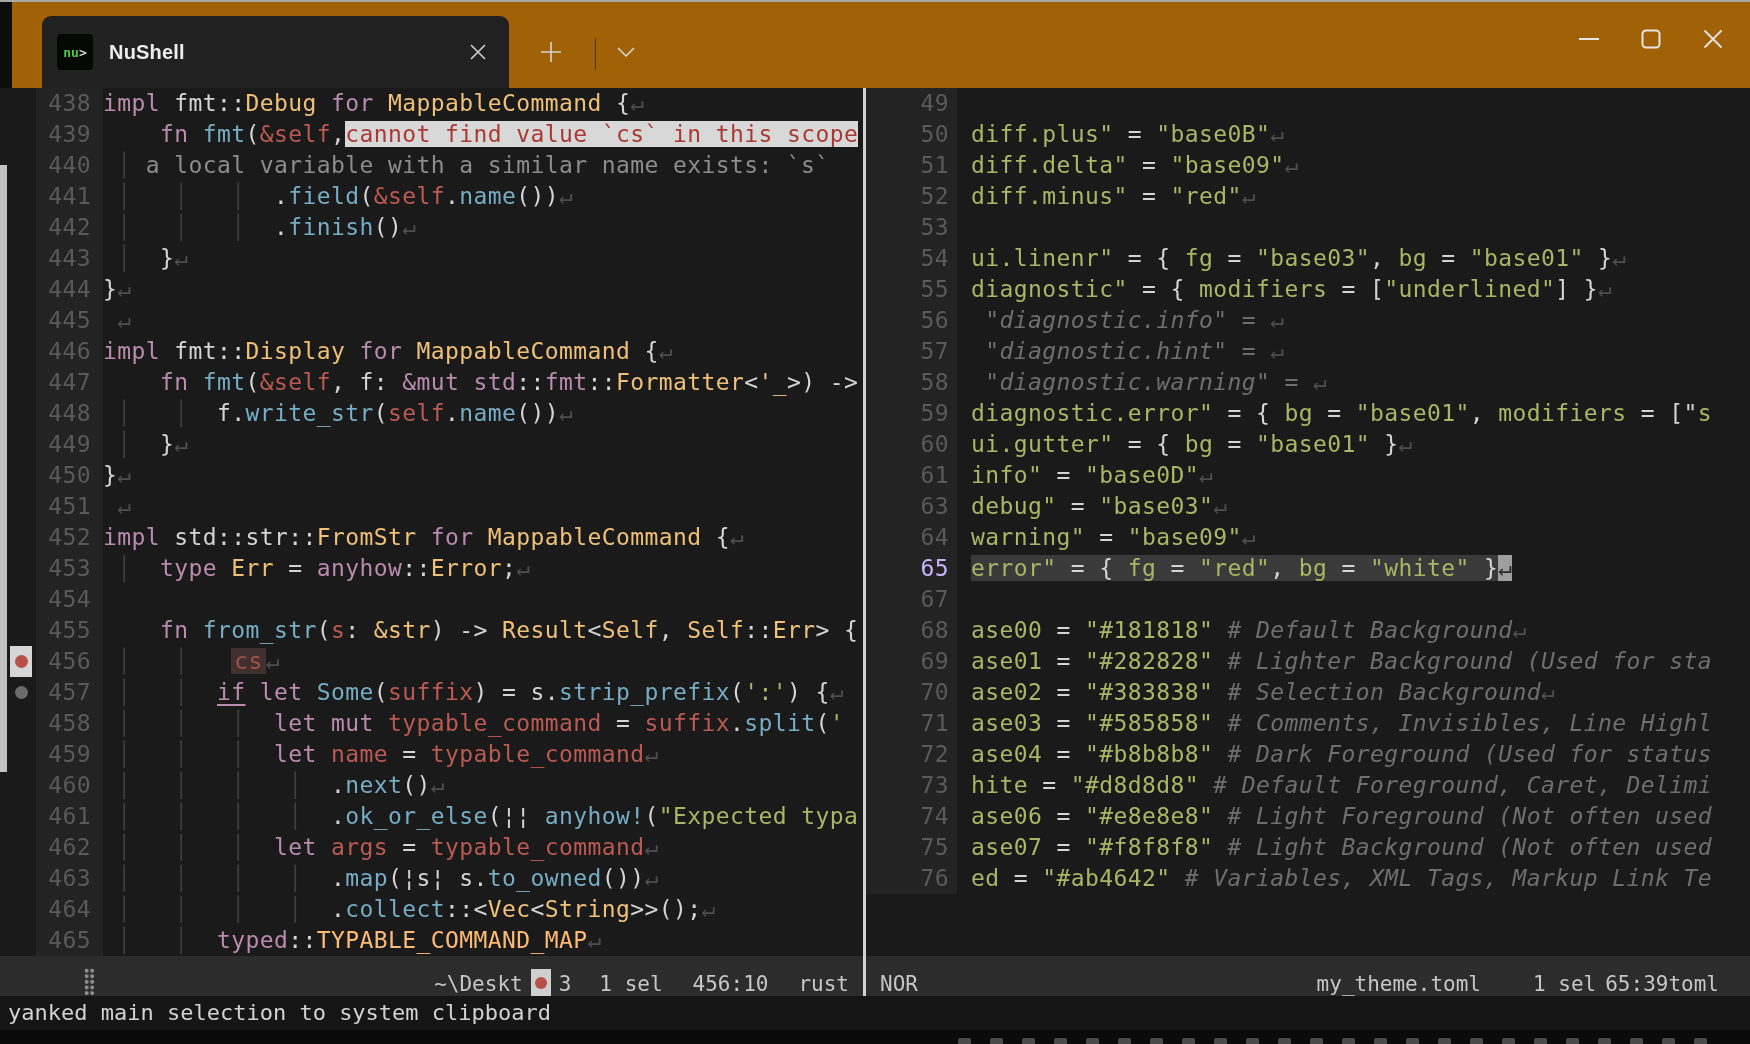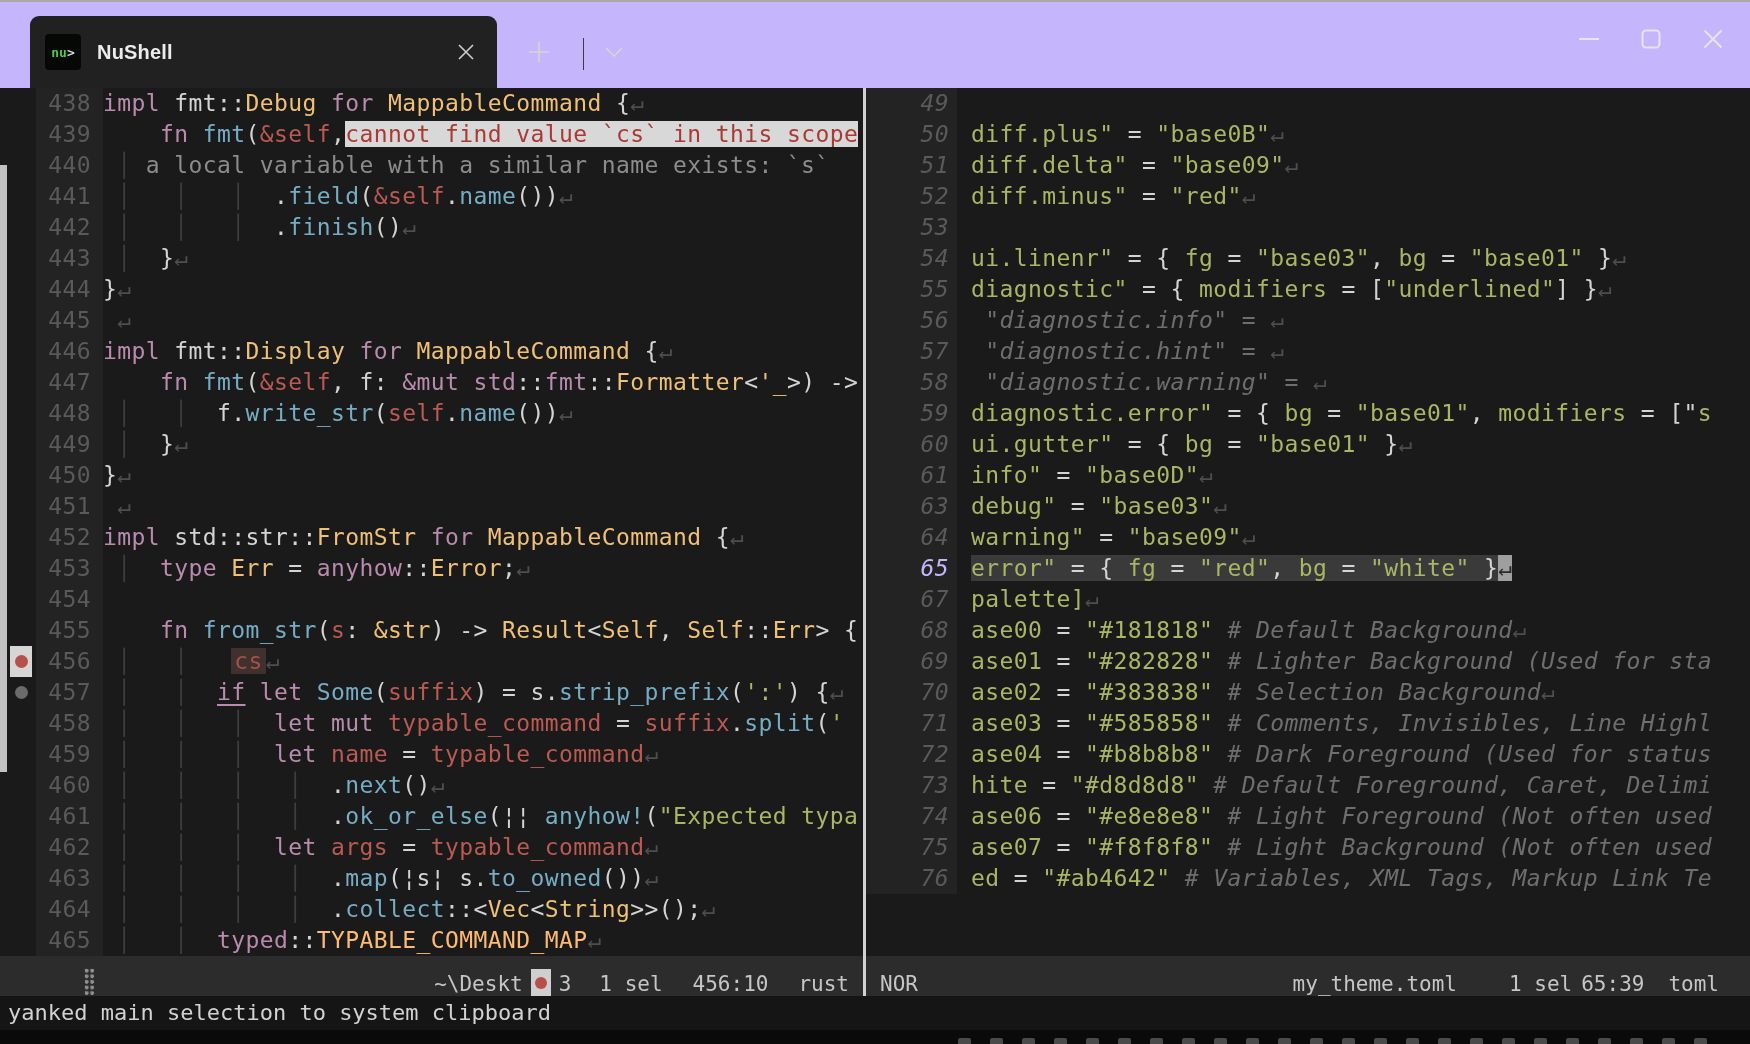--- a/index.html
+++ b/index.html
@@ -1,21 +1,21 @@
 <!DOCTYPE html>
 <html><head>
 <meta charset="utf-8">
 <style>
   * { margin:0; padding:0; box-sizing:border-box; }
   html,body { width:1750px; height:1044px; background:#0d0d0d; overflow:hidden; position:relative;
               font-family:"Liberation Sans", sans-serif; }
 
   
   .top-edge { position:absolute; top:0; left:0; right:0; height:2px; background:#a8a8a8; }
-  .titlebar { position:absolute; top:2px; left:0; right:0; height:86px; background:#c4b5fd;
+  .titlebar { position:absolute; top:2px; left:12px; right:0; height:86px; background:#a16207;
               display:flex; align-items:flex-end; }
   .tab { margin-left:30px; width:467px; height:72px; background:#212121; border-radius:9px 9px 0 0;
          display:flex; align-items:center; }
   .tab-icon { margin-left:15px; width:36px; height:36px; background:#050805; border-radius:4px;
               display:flex; align-items:center; justify-content:center;
               font-family:"DejaVu Sans Mono", monospace; font-size:13px; font-weight:bold; }
   .tab-icon .nu { color:#53c94a; } .tab-icon .gt { color:#d8d8d8; }
   .tab-title { margin-left:16px; flex:1; color:#ececec; font-size:20px; font-weight:bold; letter-spacing:.2px; }
   .tab-close { margin-right:16px; width:30px; height:30px; display:flex; align-items:center; justify-content:center; }
   .tb-btn { height:72px; display:flex; align-items:center; justify-content:center; }
@@ -35,21 +35,21 @@
   .row { height:31px; display:flex; white-space:pre; font-family:"DejaVu Sans Mono", monospace;
          font-size:23px; line-height:31px; letter-spacing:0.4px; }
   .markcol { width:36px; display:flex; align-items:center; flex:none; }
   .mark-cell { width:22px; height:31px; margin-left:10px; display:flex; align-items:center; justify-content:center; }
   .mark-cell.err { background:#d6d6d6; }
   .dot { width:13px; height:13px; border-radius:50%; }
   .dot.err { background:#b8504a; } .dot.warn { background:#6b6b6b; }
 
   .numcol { flex:none; background:#232323; color:#5a5a5a; text-align:right; }
   .pane-left .numcol  { width:67px; padding-right:12px; }
-  .pane-right .numcol { width:91px; padding-right:8px;font-style:italic; }
+  .pane-right .numcol { width:91px; padding-right:8px; }
   .numcol.cur { color:#c4b5fd; }
   .gut-pad { width:14px; flex:none; }
   .code { flex:1; overflow:hidden; }
 
   
   .tk-def { color:#d4d4d4; }
   .tk-kw  { color:#ba8baf; }
   .tk-kwu { color:#ba8baf; text-decoration:underline; text-underline-offset:4px; }
   .tk-ty  { color:#efc078; }
   .tk-fn  { color:#76adc5; }
@@ -73,21 +73,21 @@
   .sl-left { width:863px; padding-right:14px; }
   .sl-sep { width:3px; background:#d2d2d2; }
   .sl-right { flex:1; padding-right:31px; }
   .spacer { flex:1; }
   .drag-dots { width:11px; height:28px; margin-left:84px;
                background-image:radial-gradient(circle at 2.6px 2.6px,#8f8f8f 1.7px,transparent 2.2px);
                background-size:5.5px 5.6px; }
   .sl-errcell { width:20px; height:27px; margin-left:8px; background:#cfcfcf;
                 display:flex; align-items:center; justify-content:center; }
   .sl-errcell .dot { width:12px; height:12px; }
-  .ml8{margin-left:8px;} .ml14{margin-left:14px;} .ml24{margin-left:24px;} .ml26{margin-left:9px;}
+  .ml8{margin-left:8px;} .ml14{margin-left:14px;} .ml24{} .ml26{margin-left:9px;}
   .ml28{margin-left:28px;} .ml30{margin-left:30px;} .ml52{margin-left:52px;}
 
   
   .msgline { position:absolute; top:996px; left:0; width:1750px; height:34px; background:#151515;
              color:#d2d2d2; font-family:"DejaVu Sans Mono", monospace; font-size:22px;
              line-height:34px; padding-left:8px; white-space:pre; }
   .bottom-strip { position:absolute; top:1030px; left:0; width:1750px; height:14px; background:#0a0a0a; }
   .ticks { position:absolute; left:958px; bottom:0; height:12px; display:flex; align-items:flex-end; gap:19px; }
   .tick { width:13px; height:6px; background:#4a4a4a; border-radius:2px 2px 0 0; }
 
@@ -186,21 +186,21 @@
       <div class="row"><div class="numcol">55</div><div class="gut-pad"></div><div class="code"><span class="tk-g">diagnostic"</span><span class="tk-def"> = { </span><span class="tk-g">modifiers</span><span class="tk-def"> = [</span><span class="tk-g">"underlined"</span><span class="tk-def">] }</span><span class="tk-nl">↵</span></div></div>
       <div class="row"><div class="numcol">56</div><div class="gut-pad"></div><div class="code"><span class="tk-com"> "diagnostic.info" = </span><span class="tk-nl">↵</span></div></div>
       <div class="row"><div class="numcol">57</div><div class="gut-pad"></div><div class="code"><span class="tk-com"> "diagnostic.hint" = </span><span class="tk-nl">↵</span></div></div>
       <div class="row"><div class="numcol">58</div><div class="gut-pad"></div><div class="code"><span class="tk-com"> "diagnostic.warning" = </span><span class="tk-nl">↵</span></div></div>
       <div class="row"><div class="numcol">59</div><div class="gut-pad"></div><div class="code"><span class="tk-g">diagnostic.error"</span><span class="tk-def"> = { </span><span class="tk-g">bg</span><span class="tk-def"> = </span><span class="tk-g">"base01"</span><span class="tk-def">, </span><span class="tk-g">modifiers</span><span class="tk-def"> = ["</span><span class="tk-g">s</span></div></div>
       <div class="row"><div class="numcol">60</div><div class="gut-pad"></div><div class="code"><span class="tk-g">ui.gutter"</span><span class="tk-def"> = { </span><span class="tk-g">bg</span><span class="tk-def"> = </span><span class="tk-g">"base01"</span><span class="tk-def"> }</span><span class="tk-nl">↵</span></div></div>
       <div class="row"><div class="numcol">61</div><div class="gut-pad"></div><div class="code"><span class="tk-g">info"</span><span class="tk-def"> = </span><span class="tk-g">"base0D"</span><span class="tk-nl">↵</span></div></div>
       <div class="row"><div class="numcol">63</div><div class="gut-pad"></div><div class="code"><span class="tk-g">debug"</span><span class="tk-def"> = </span><span class="tk-g">"base03"</span><span class="tk-nl">↵</span></div></div>
       <div class="row"><div class="numcol">64</div><div class="gut-pad"></div><div class="code"><span class="tk-g">warning"</span><span class="tk-def"> = </span><span class="tk-g">"base09"</span><span class="tk-nl">↵</span></div></div>
       <div class="row"><div class="numcol cur">65</div><div class="gut-pad"></div><div class="code"><span class="tk-g tk-sel">error"</span><span class="tk-def tk-sel"> = { </span><span class="tk-g tk-sel">fg</span><span class="tk-def tk-sel"> = </span><span class="tk-g tk-sel">"red"</span><span class="tk-def tk-sel">, </span><span class="tk-g tk-sel">bg</span><span class="tk-def tk-sel"> = </span><span class="tk-g tk-sel">"white"</span><span class="tk-def tk-sel"> }</span><span class="tk-cursor">↵</span></div></div>
-      <div class="row"><div class="numcol">67</div><div class="gut-pad"></div><div class="code"><span class="tk-g">palette]</span><span class="tk-nl">↵</span></div></div>
+      <div class="row"><div class="numcol">67</div><div class="gut-pad"></div></div>
       <div class="row"><div class="numcol">68</div><div class="gut-pad"></div><div class="code"><span class="tk-g">ase00</span><span class="tk-def"> = </span><span class="tk-g">"#181818"</span><span class="tk-com"> # Default Background</span><span class="tk-nl">↵</span></div></div>
       <div class="row"><div class="numcol">69</div><div class="gut-pad"></div><div class="code"><span class="tk-g">ase01</span><span class="tk-def"> = </span><span class="tk-g">"#282828"</span><span class="tk-com"> # Lighter Background (Used for sta</span></div></div>
       <div class="row"><div class="numcol">70</div><div class="gut-pad"></div><div class="code"><span class="tk-g">ase02</span><span class="tk-def"> = </span><span class="tk-g">"#383838"</span><span class="tk-com"> # Selection Background</span><span class="tk-nl">↵</span></div></div>
       <div class="row"><div class="numcol">71</div><div class="gut-pad"></div><div class="code"><span class="tk-g">ase03</span><span class="tk-def"> = </span><span class="tk-g">"#585858"</span><span class="tk-com"> # Comments, Invisibles, Line Highl</span></div></div>
       <div class="row"><div class="numcol">72</div><div class="gut-pad"></div><div class="code"><span class="tk-g">ase04</span><span class="tk-def"> = </span><span class="tk-g">"#b8b8b8"</span><span class="tk-com"> # Dark Foreground (Used for status</span></div></div>
       <div class="row"><div class="numcol">73</div><div class="gut-pad"></div><div class="code"><span class="tk-g">hite</span><span class="tk-def"> = </span><span class="tk-g">"#d8d8d8"</span><span class="tk-com"> # Default Foreground, Caret, Delimi</span></div></div>
       <div class="row"><div class="numcol">74</div><div class="gut-pad"></div><div class="code"><span class="tk-g">ase06</span><span class="tk-def"> = </span><span class="tk-g">"#e8e8e8"</span><span class="tk-com"> # Light Foreground (Not often used</span></div></div>
       <div class="row"><div class="numcol">75</div><div class="gut-pad"></div><div class="code"><span class="tk-g">ase07</span><span class="tk-def"> = </span><span class="tk-g">"#f8f8f8"</span><span class="tk-com"> # Light Background (Not often used</span></div></div>
       <div class="row"><div class="numcol">76</div><div class="gut-pad"></div><div class="code"><span class="tk-g">ed</span><span class="tk-def"> = </span><span class="tk-g">"#ab4642"</span><span class="tk-com"> # Variables, XML Tags, Markup Link Te</span></div></div>
     </div>

